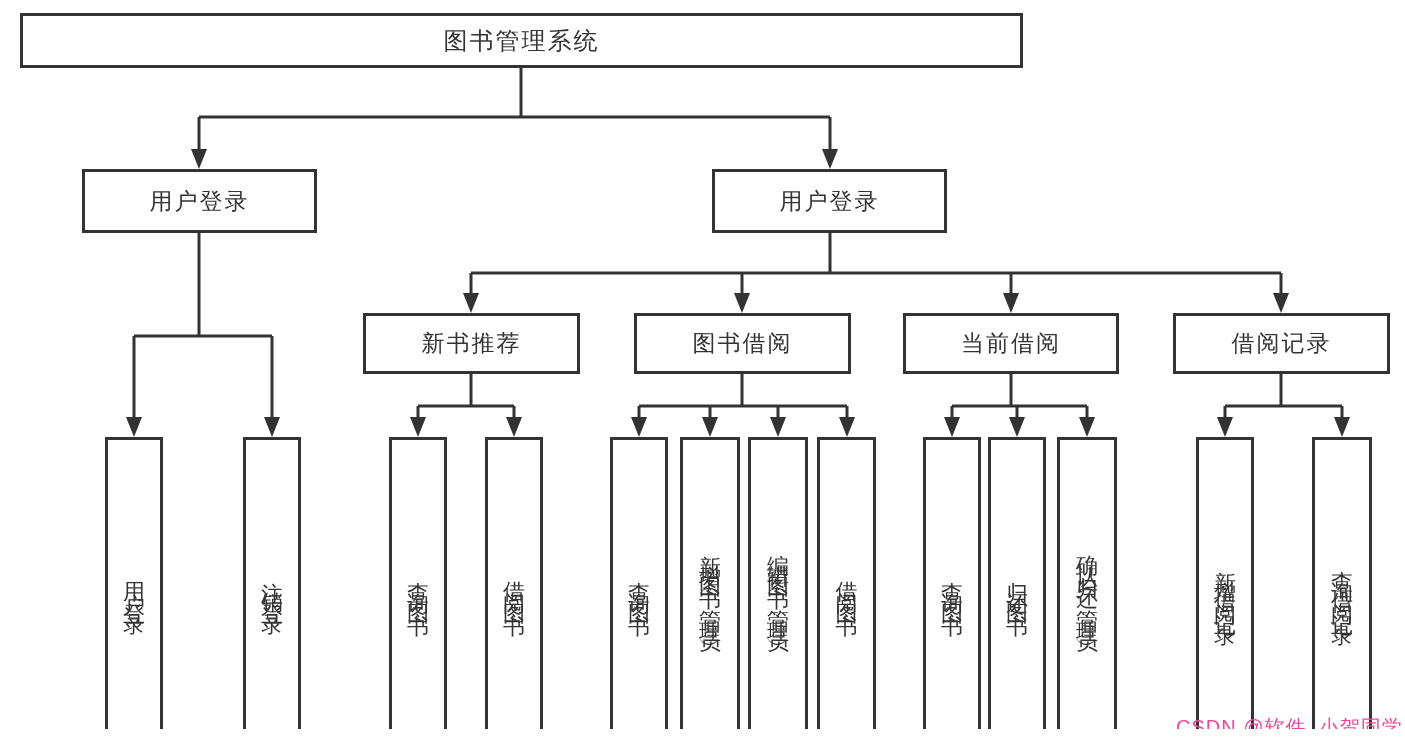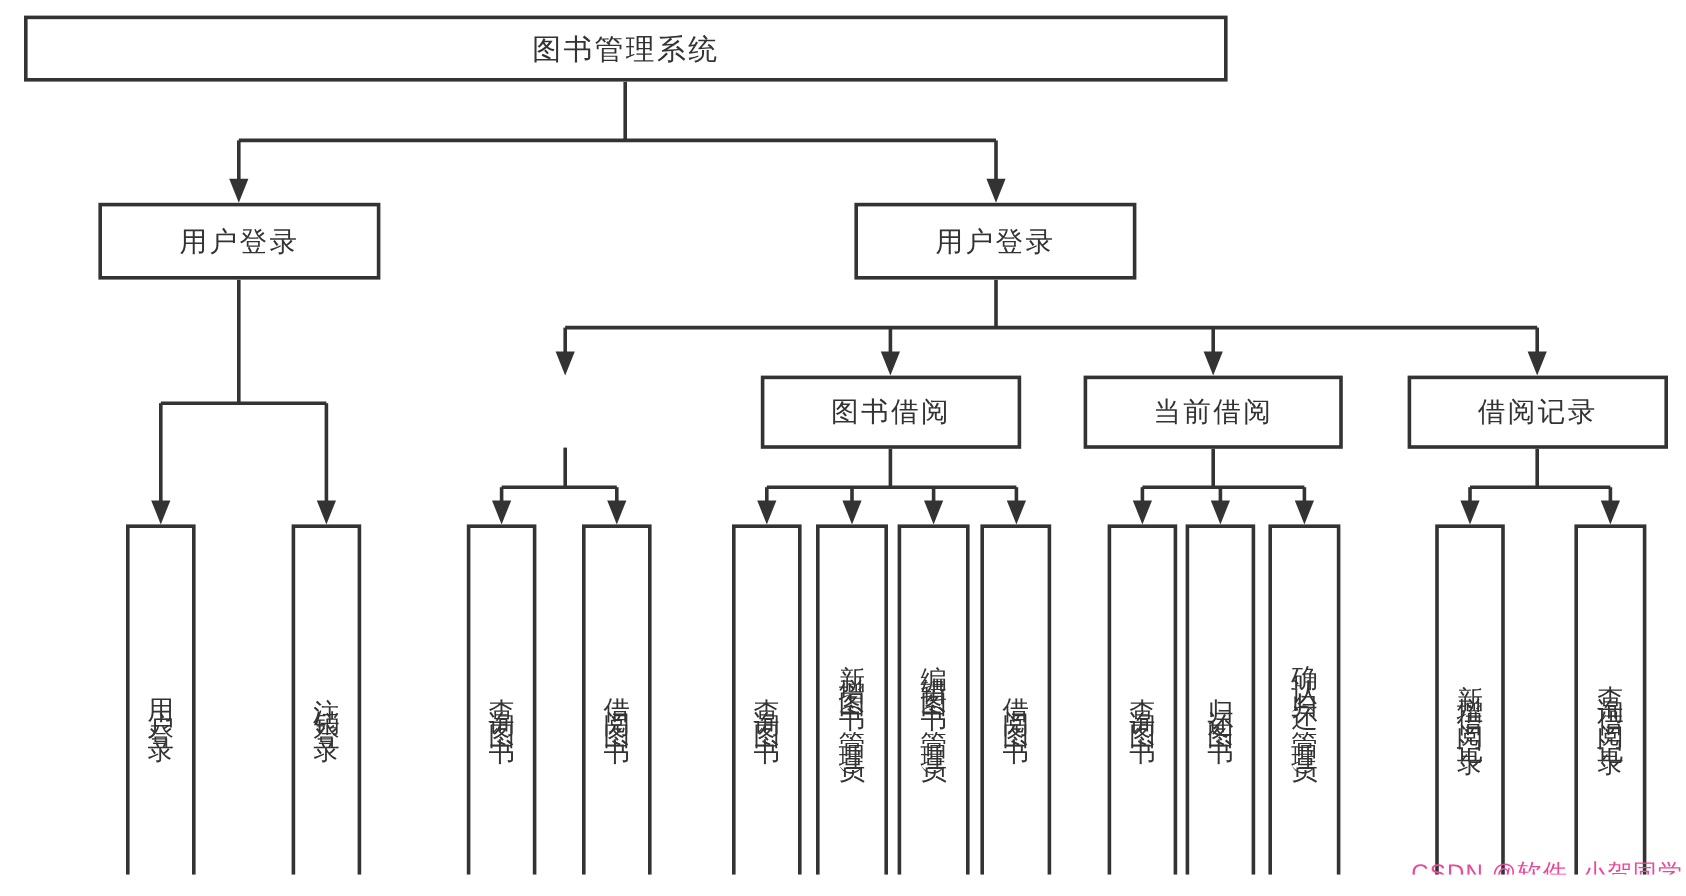--- a/index.html
+++ b/index.html
@@ -151,20 +151,21 @@
       <polygon points="1217,417 1233,417 1225,437"></polygon>
       <polygon points="1334,417 1350,417 1342,437"></polygon>
     </g>
   </svg>
 
   <div class="hbox root">图书管理系统</div>
 
   <div class="hbox lvl2" style="left:82px;">用户登录</div>
   <div class="hbox lvl2" style="left:712px;">用户登录</div>
 
+  <div class="hbox lvl3" style="left:363px;">新书推荐</div>
   <div class="hbox lvl3" style="left:634px;">图书借阅</div>
   <div class="hbox lvl3" style="left:903px;width:216px;">当前借阅</div>
   <div class="hbox lvl3" style="left:1173px;">借阅记录</div>
 
   <div class="vbox" style="left:105px;width:58px;">
     <span class="vtext">用户登录</span>
   </div>
   <div class="vbox" style="left:243px;width:58px;">
     <span class="vtext">注销登录</span>
   </div>

